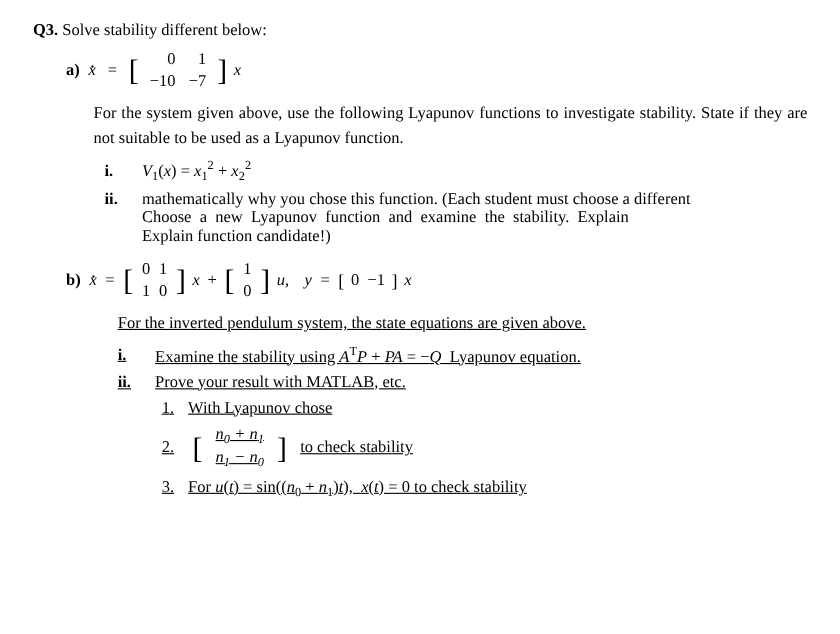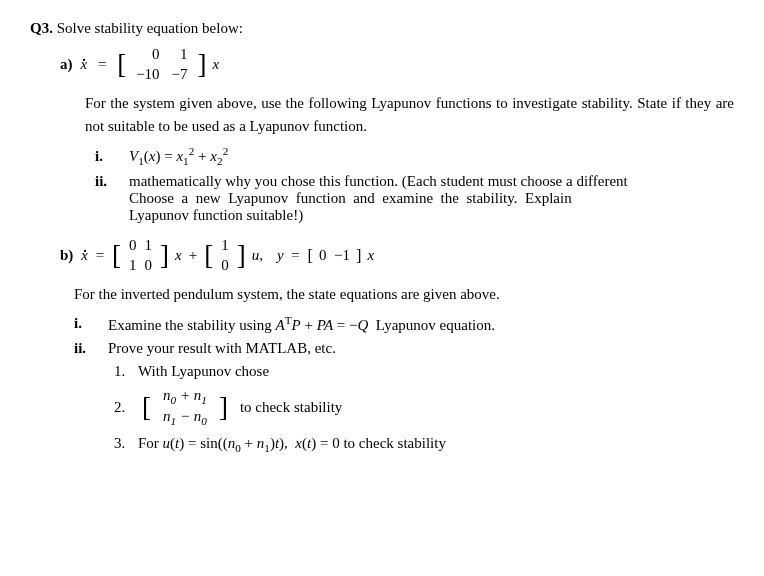--- a/index.html
+++ b/index.html
@@ -63,21 +63,21 @@
       min-width: 16px;
     }
   </style>
 </head>
 <body>
 
 <div>
 
   <div>
     <span style="font-weight:bold;">Q3.</span>
-    <span> Solve stability equation below:</span>
+    <span> Solve stability different below:</span>
   </div>
 
   <div style="margin-top:8px;">
     <div class="equation-line" style="margin-left:30px;">
       <span style="font-weight:bold; margin-right:4px;">a)</span>
 
       <span style="font-style:italic;"><span class="dot-above">x</span></span>
       <span style="margin:0 3px;">&nbsp;=&nbsp;</span>
 
       <span style="font-size:1.8em; line-height:1; font-weight:300;">[</span>
@@ -110,21 +110,21 @@
         <span>
           <span style="font-style:italic;">V</span><sub>1</sub>(<span style="font-style:italic;">x</span>) = <span style="font-style:italic;">x</span><sub>1</sub><sup>2</sup> + <span style="font-style:italic;">x</span><sub>2</sub><sup>2</sup>
         </span>
       </div>
 
       <div class="sub-item" style="display:flex; gap:10px; align-items:baseline; margin-top:6px;">
         <span style="font-weight:bold; min-width:24px;">ii.</span>
         <span>
           <p>mathematically why you chose this function. (Each student must choose a different</p>
           <p style="text-align:justify;">Choose &nbsp;a &nbsp;new &nbsp;Lyapunov &nbsp;function &nbsp;and &nbsp;examine &nbsp;the &nbsp;stability. &nbsp;Explain</p>
-          <p>Lyapunov function suitable!)</p>
+          <p>Explain function candidate!)</p>
         </span>
       </div>
     </div>
   </div>
 
   <div style="margin-top:12px;">
 
     <div class="equation-line" style="margin-left:30px;">
       <span style="font-weight:bold; margin-right:4px;">b)</span>
       <span style="font-style:italic;"><span class="dot-above">x</span></span>
@@ -161,21 +161,21 @@
       <span style="font-size:1.8em; line-height:1; font-weight:300;">]</span>
       <span style="font-style:italic; margin-left:2px;">u,</span>
       <span style="margin-left:10px; font-style:italic;">y</span>
       <span>&nbsp;=&nbsp;</span>
       <span style="font-size:1.1em;">[</span>
       <span style="margin:0 2px;">0 &nbsp;−1</span>
       <span style="font-size:1.1em;">]</span>
       <span style="font-style:italic; margin-left:2px;">x</span>
     </div>
 
-    <div style="margin-left:44px; margin-top:8px;">
+    <div style="margin-left:77px; margin-top:8px;text-decoration:underline;">
       <p class="text-block">
         For the inverted pendulum system, the state equations are given above.
       </p>
 
       <div style="display:flex; gap:10px; align-items:center; margin:6px 0;">
         <span style="font-weight:bold; min-width:24px;">i.</span>
         <span>
           Examine the stability using <span style="font-style:italic;">A</span><sup>T</sup><span style="font-style:italic;">P</span> + <span style="font-style:italic;">PA</span> = −<span style="font-style:italic;">Q</span> &nbsp;Lyapunov equation.
         </span>
       </div>

